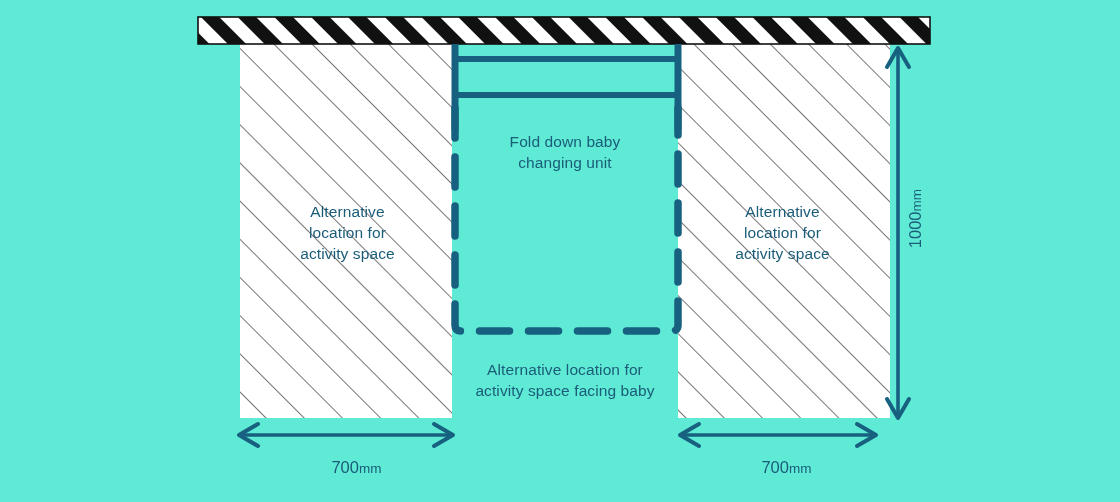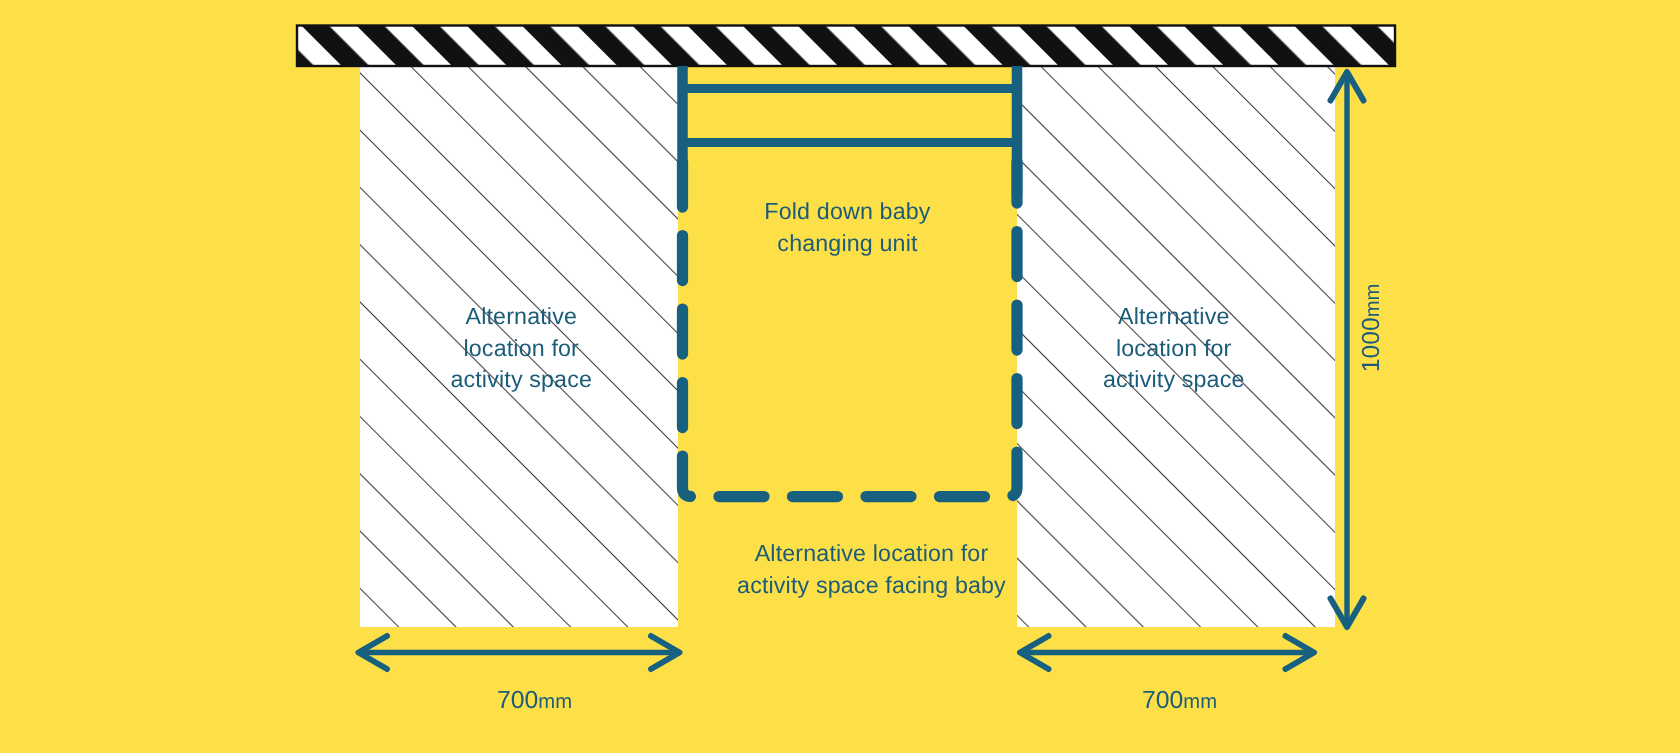--- a/index.html
+++ b/index.html
@@ -7,21 +7,21 @@
     padding: 0;
     background: #ffffff;
   }
   body {
     font-family: "Liberation Sans", sans-serif;
   }
   #diagram-root {
     position: relative;
     width: 1120px;
     height: 502px;
-    background: #fde047;
+    background: #5eead4;
     overflow: hidden;
   }
   #diagram-svg {
     position: absolute;
     left: 0;
     top: 0;
     width: 1120px;
     height: 502px;
     display: block;
   }
@@ -44,21 +44,21 @@
     left: 265px;
     top: 201px;
     width: 165px;
   }
   #label-alt-right {
     left: 700px;
     top: 201px;
     width: 165px;
   }
   #label-alt-facing {
-    left: 456px;
+    left: 440px;
     top: 359px;
     width: 250px;
   }
   .dim-lbl {
     position: absolute;
     color: #1b5c79;
     font-family: "Liberation Sans", sans-serif;
     white-space: pre;
     text-align: center;
   }

